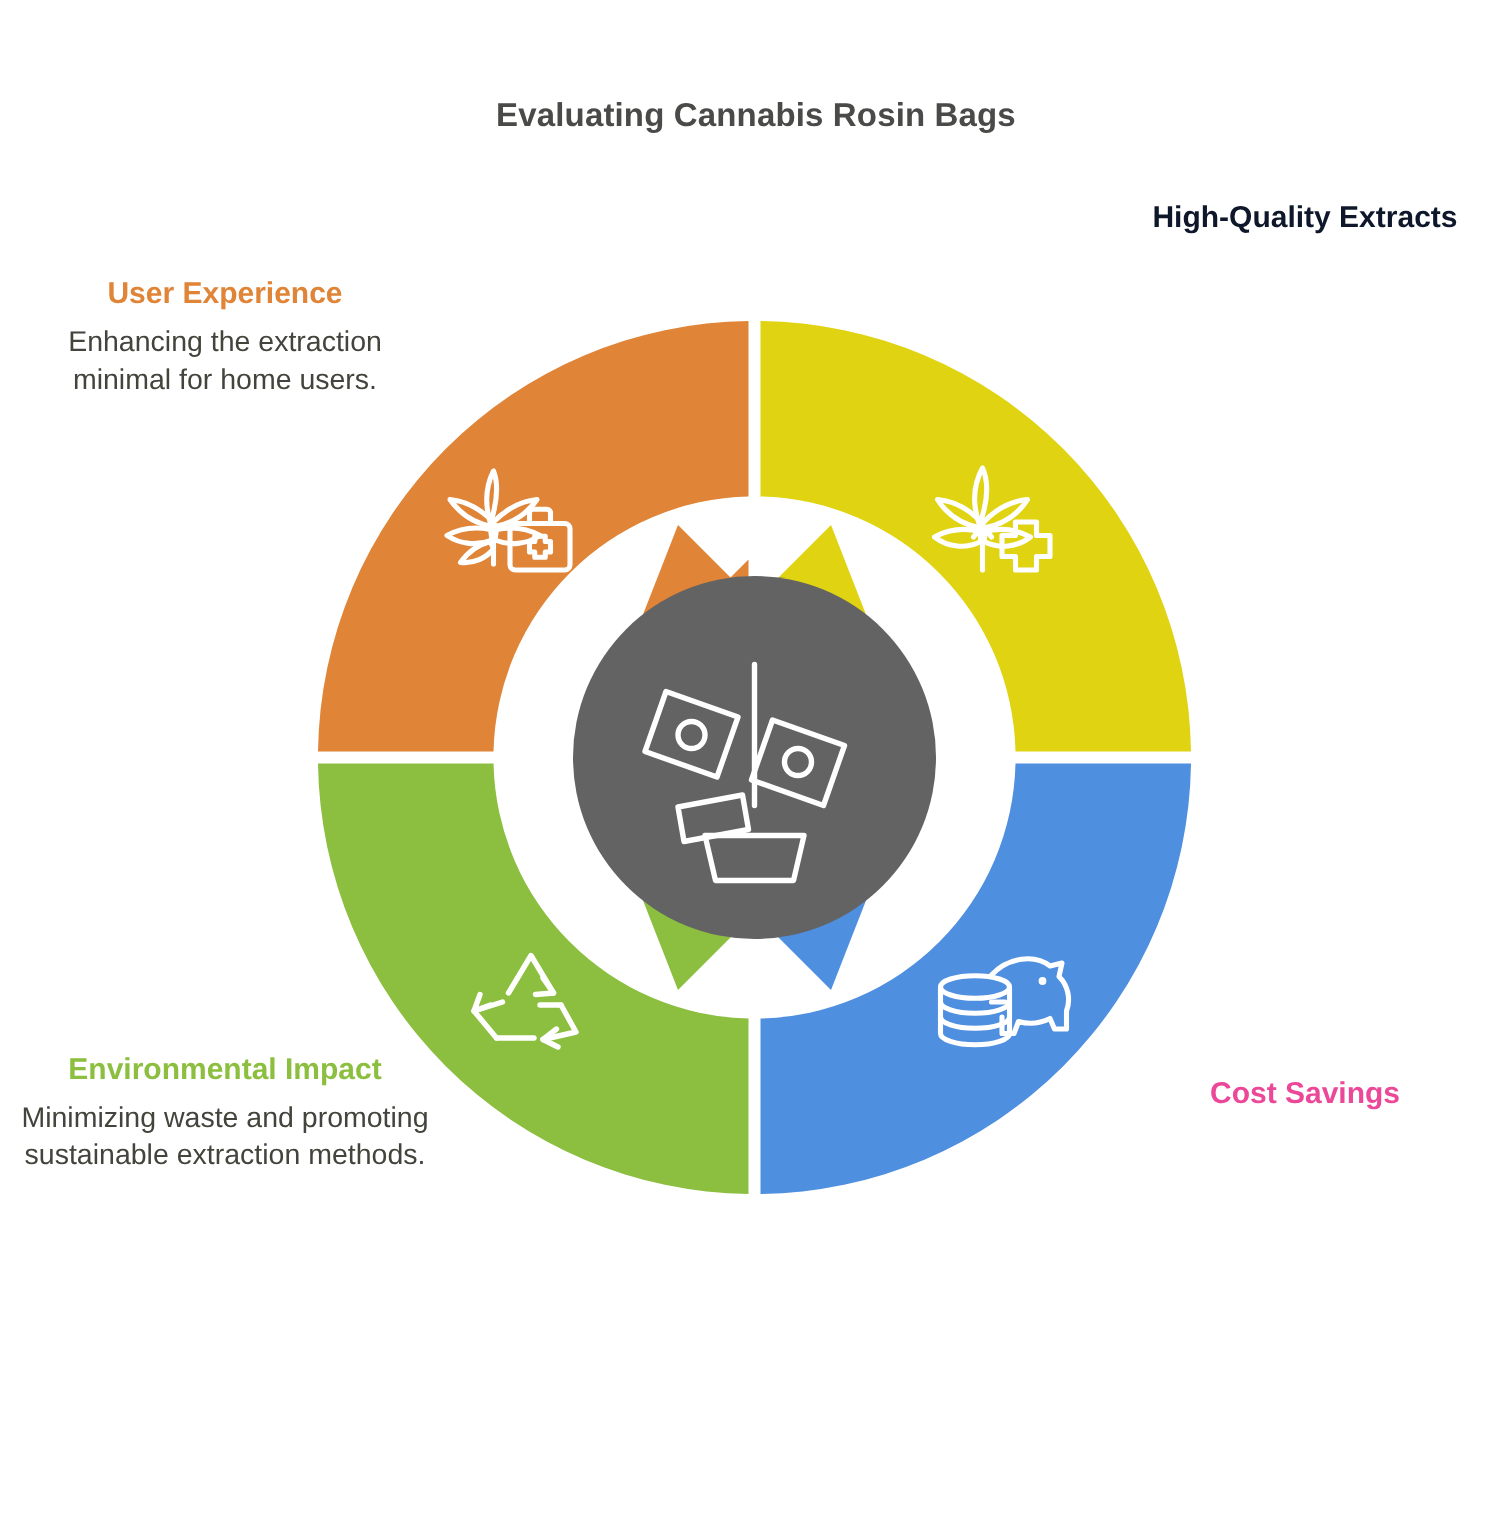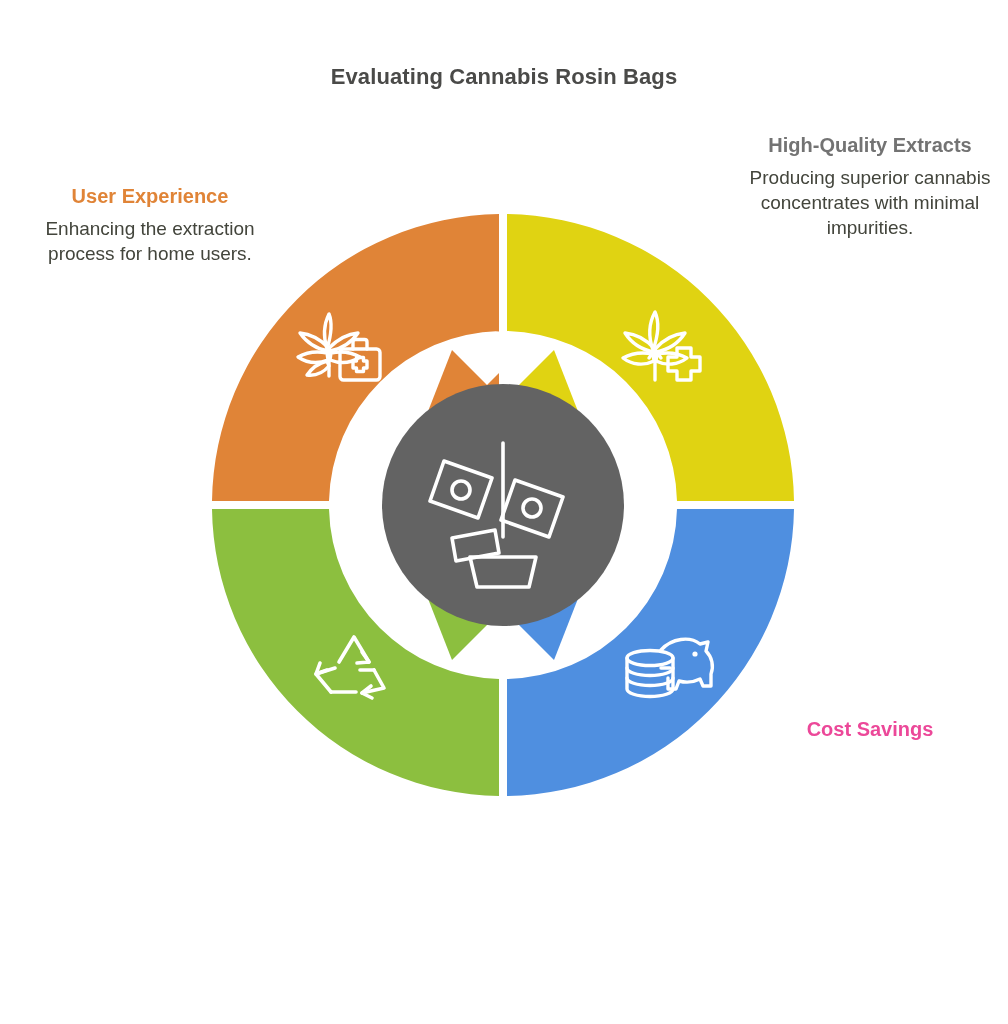--- a/index.html
+++ b/index.html
@@ -70,21 +70,21 @@
   }
   .block-ux .heading { color: #e08437; margin-top: 36px; }
 
   
   .block-hq {
     left: 736px;
     top: 133px;
     width: 268px;
     text-align: center;
   }
-  .block-hq .heading { color: #737373; }
+  .block-hq .heading { color: #0f172a; }
 
   
   .block-env {
     left: 14px;
     top: 701px;
     width: 272px;
     text-align: center;
   }
   .block-env .heading { color: #8cbf3f; }
 
@@ -219,26 +219,29 @@
       <circle cx="29" cy="3" r="9"></circle>
 
       <path d="M -51 33 L -8 25 L -4 48 L -47 56 Z"></path>
 
       <path d="M -33 52 L 33 52 L 26 82 L -26 82 Z"></path>
     </g>
   </svg>
 
   <div class="block block-ux">
     <div class="heading">User Experience</div>
-    <div class="body">Enhancing the extraction process for home users.</div>
+    <div class="body">Enhancing the extraction minimal for home users.</div>
   </div>
 
   <div class="block block-hq">
     <div class="heading">High-Quality Extracts</div>
-    <div class="body">Producing superior cannabis concentrates with minimal impurities.</div>
-  </div>
-
+  </div>
+
+  <div class="block block-env">
+    <div class="heading">Environmental Impact</div>
+    <div class="body">Minimizing waste and promoting sustainable extraction methods.</div>
+  </div>
 
   <div class="block block-cost">
     <div class="heading">Cost Savings</div>
   </div>
 
 </div>
 
 </body></html>

